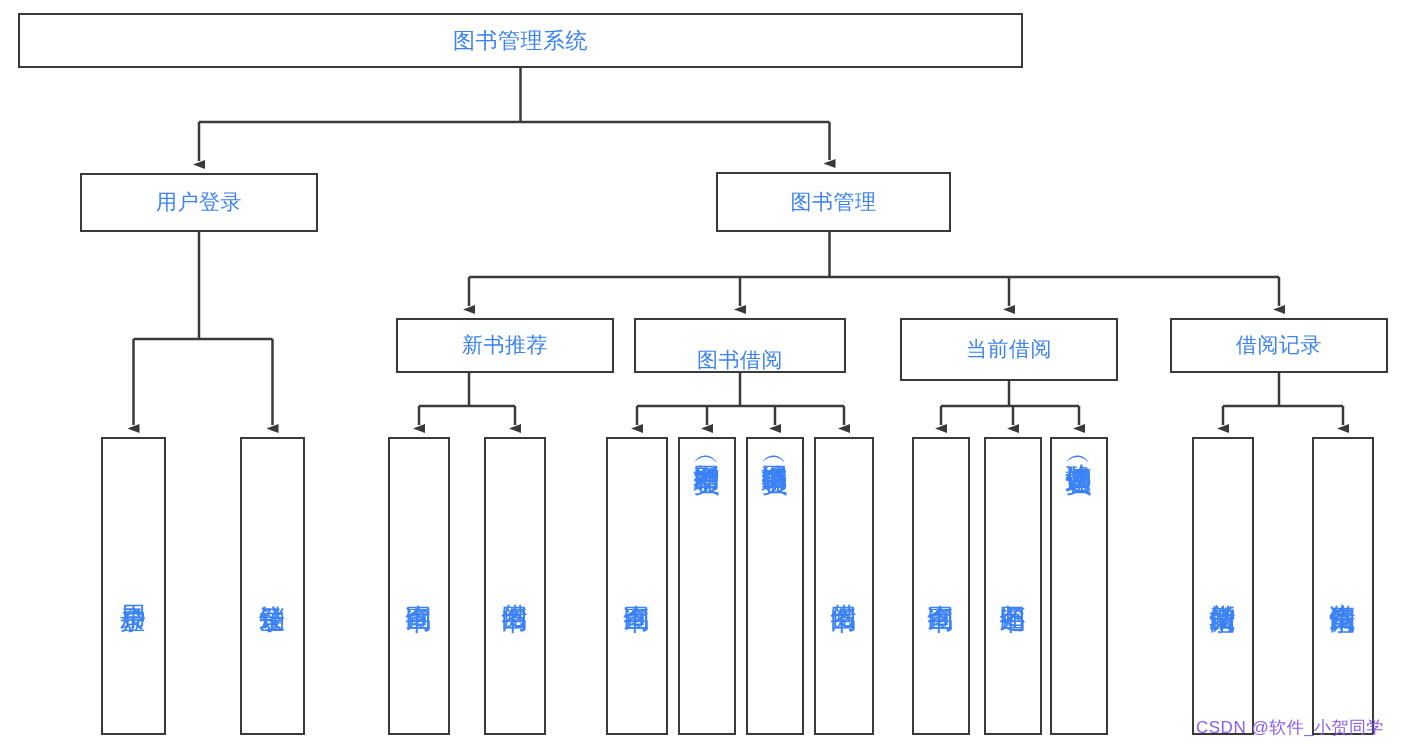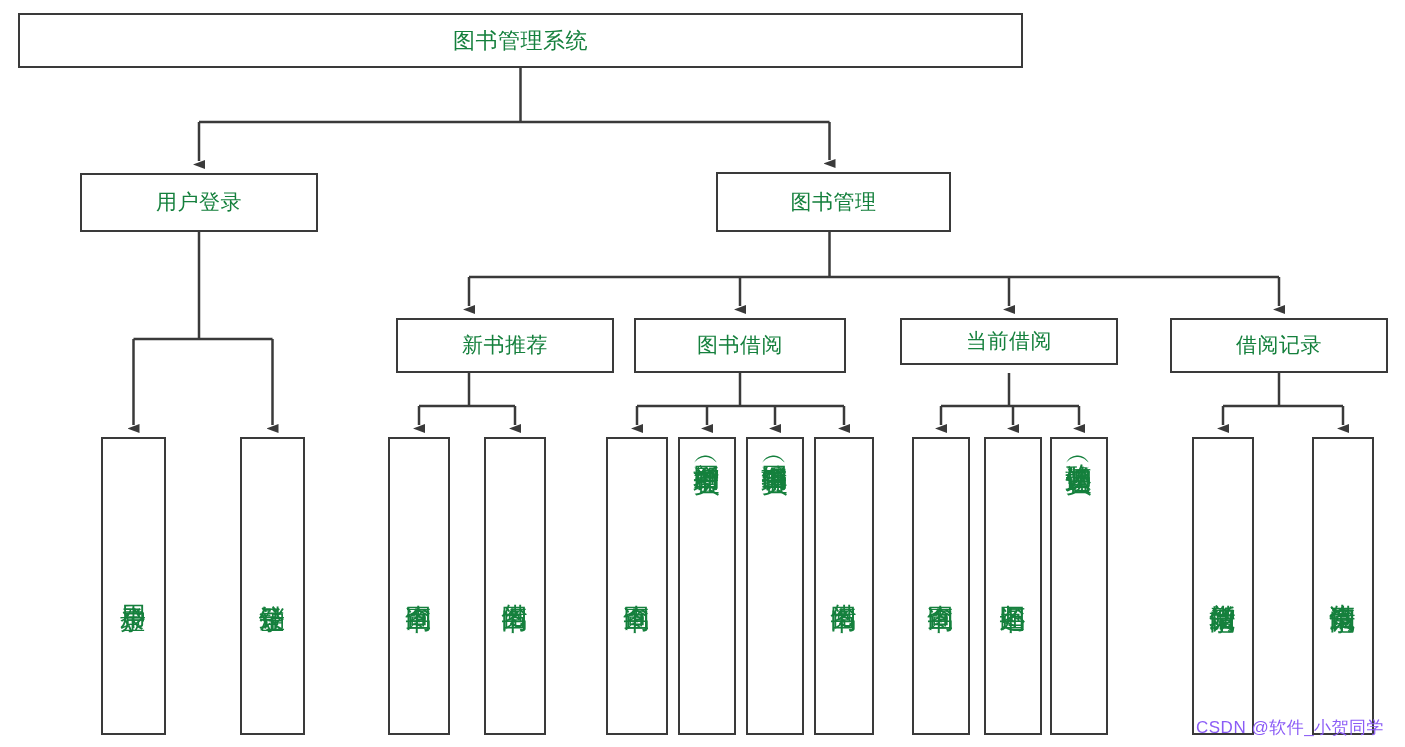--- a/index.html
+++ b/index.html
@@ -27,21 +27,21 @@
     pointer-events: none;
   }
   .node {
     position: absolute;
     box-sizing: border-box;
     border: 2.5px solid #3a3a3a;
     background: #ffffff;
     display: flex;
     align-items: center;
     justify-content: center;
-    color: #15803d;
+    color: #3b82f6;
   }
   .node .label {
     display: block;
     text-align: center;
     line-height: 1.05;
     letter-spacing: 0.5px;
   }
   
   .node.horiz .label {
     font-size: 21px;
@@ -129,24 +129,24 @@
       </div>
       <div class="node horiz" style="left: 80px; top: 173px; width: 238px; height: 59px;">
         <span class="label">用户登录</span>
       </div>
       <div class="node horiz" style="left: 716px; top: 172px; width: 235px; height: 60px;">
         <span class="label">图书管理</span>
       </div>
       <div class="node horiz" style="left: 360px; top: 318px; width: 218px; height: 55px; margin-left: 36px;">
         <span class="label">新书推荐</span>
       </div>
-      <div class="node horiz" style="left: 634px; top: 318px; width: 212px; height: 55px;">
+      <div class="node horiz" style="left: 634px; top: 318px; width: 212px; height: 55px; align-items: flex-end;">
         <span class="label">图书借阅</span>
       </div>
-      <div class="node horiz" style="left: 900px; top: 318px; width: 218px; height: 47px;">
+      <div class="node horiz" style="left: 900px; top: 318px; width: 218px; height: 63px;">
         <span class="label">当前借阅</span>
       </div>
       <div class="node horiz" style="left: 1170px; top: 318px; width: 218px; height: 55px;">
         <span class="label">借阅记录</span>
       </div>
       <div class="node vert" style="left: 101px; top: 437px; width: 65px; height: 298px;">
         <span class="label">用户登录</span>
       </div>
       <div class="node vert" style="left: 240px; top: 437px; width: 65px; height: 298px;">
         <span class="label">注销登录</span>

